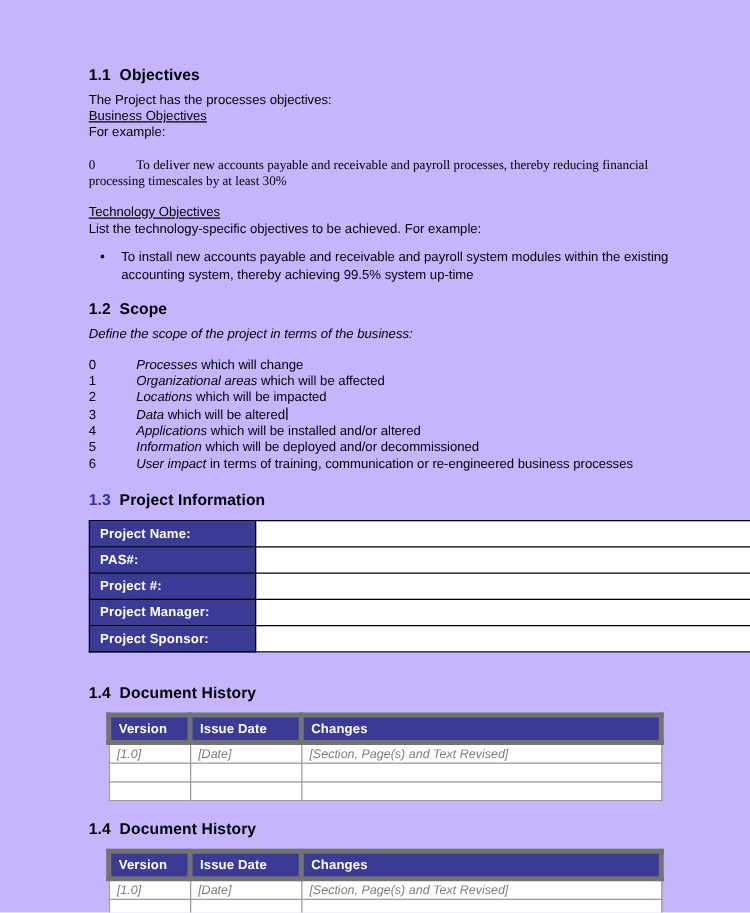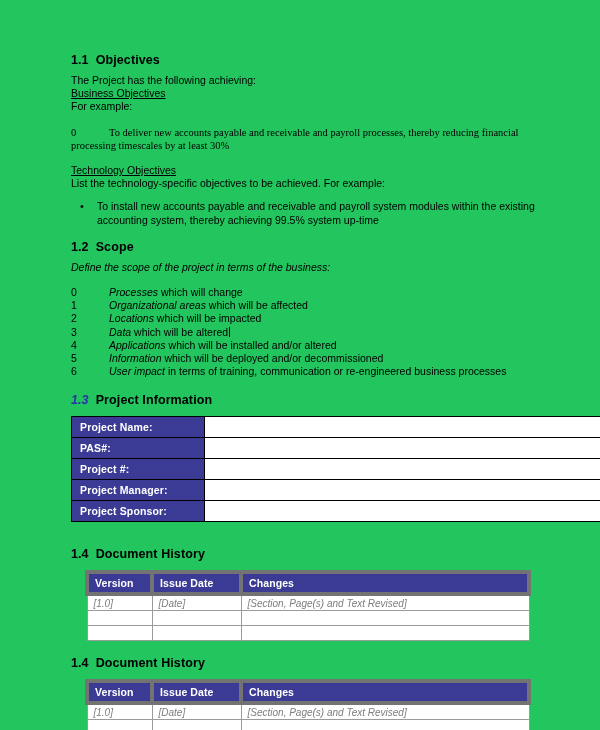--- a/index.html
+++ b/index.html
@@ -11,40 +11,40 @@
     width: 600px;
     height: 730px;
     font-family: "Liberation Sans", sans-serif;
     color: #000000;
     overflow: hidden;
   }
   .page {
     position: relative;
     width: 600px;
     height: 730px;
-    background: #22c55e;
+    background: #c4b5fd;
   }
   .content {
     position: absolute;
     left: 71px;
     top: 52px;
     width: 466px;
   }
 
   
   h2.section-heading {
     font-size: 12.5px;
     font-weight: bold;
     margin: 0;
     padding: 0;
     line-height: 16px;
     letter-spacing: 0.1px;
   }
   .sec-num { margin-right: 7px; }
-  .sec-num.blue { color: #2b31a8; font-style: italic; }
+  .sec-num.blue { color: #2b31a8; }
 
   
   p.body-line {
     font-size: 10.5px;
     line-height: 13.2px;
     margin: 0;
     padding: 0;
   }
   .underline { text-decoration: underline; }
   .italic { font-style: italic; }
@@ -172,21 +172,21 @@
 
 <div class="page">
   <div class="content">
 
     <h2 class="section-heading">
       <span class="sec-num">1.1</span><span>Objectives</span>
     </h2>
 
     <div class="spacer-6"></div>
 
-    <p class="body-line">The Project has the following achieving:</p>
+    <p class="body-line">The Project has the processes objectives:</p>
     <p class="body-line underline">Business Objectives</p>
     <p class="body-line">For example:</p>
 
     <div class="spacer-12"></div>
 
     <p class="num-para"><span class="marker">0</span><span>To deliver new accounts payable and receivable and payroll processes, thereby reducing financial processing timescales by at least 30%</span></p>
 
     <div class="spacer-12"></div>
 
     <p class="body-line underline">Technology Objectives</p>

